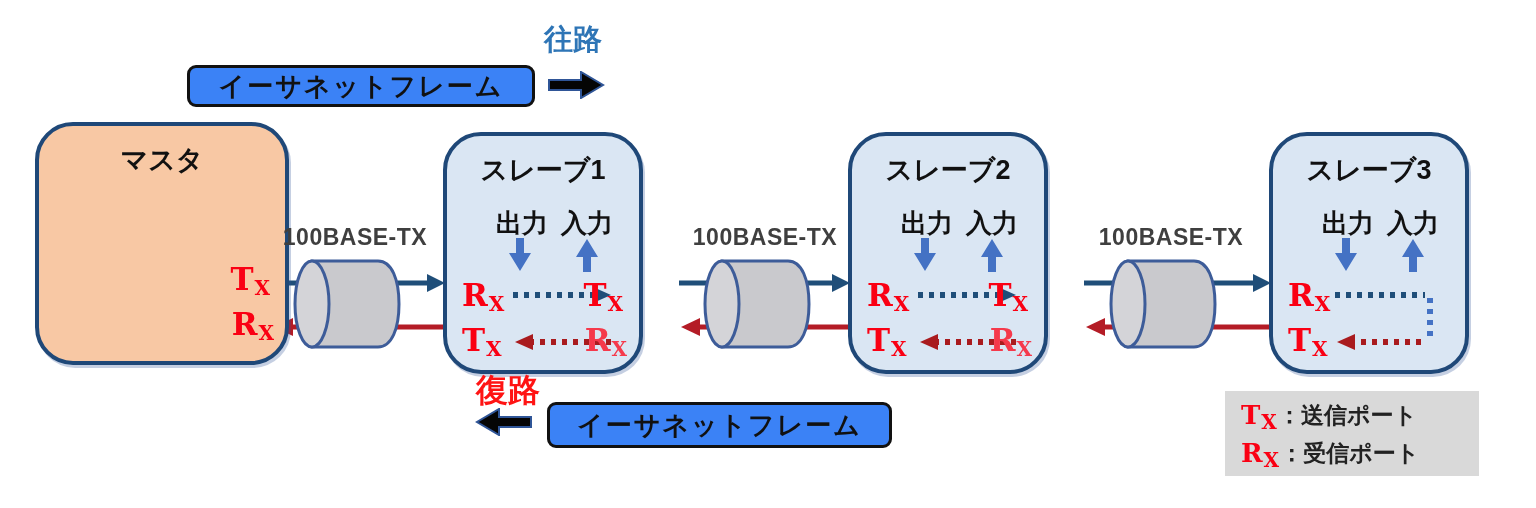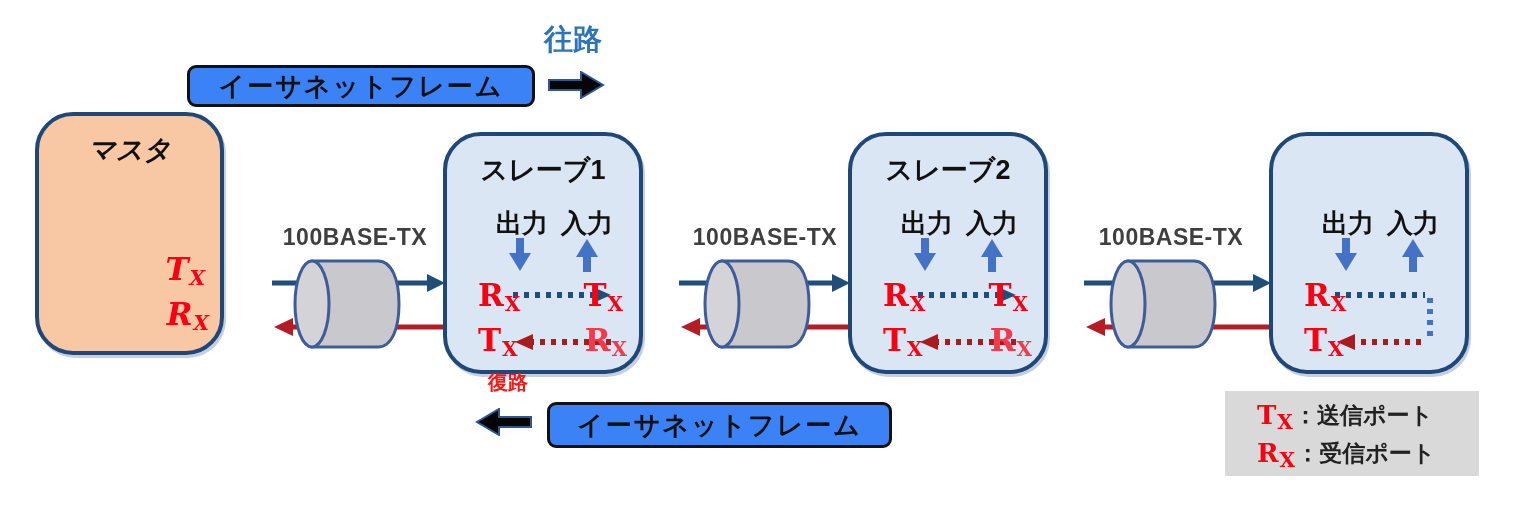--- a/index.html
+++ b/index.html
@@ -3,50 +3,50 @@
 <meta charset="utf-8">
 <style>
   html,body{margin:0;padding:0;background:#fff;}
   .canvas{
     position:relative;width:1536px;height:508px;background:#ffffff;overflow:hidden;
     font-family:"Liberation Sans","DejaVu Sans",sans-serif;color:#1a1a1a;
   }
   .overlay{position:absolute;left:0;top:0;z-index:1;}
   .box{position:absolute;box-sizing:border-box;border:4px solid #1F4878;border-radius:38px;z-index:2;
        box-shadow:2px 3px 0 rgba(47,84,150,0.28);}
-  .master{left:35px;top:112px;width:189px;height:243px;background:#F8C8A4;font-style:italic;}
+  .master{left:35px;top:122px;width:254px;height:243px;background:#F8C8A4;}
   .slave{top:132px;width:200px;height:242px;background:#DAE6F3;padding-left:17px;}
   .slave1{left:443px;} .slave2{left:848px;} .slave3{left:1269px;}
   .box-title{position:absolute;left:0;right:0;top:16px;text-align:center;
              font-size:27px;font-weight:bold;color:#111;}
   .io-label{position:absolute;top:70px;width:60px;text-align:center;
             font-size:26px;font-weight:bold;color:#111;}
   .io-out{left:45px;text-align:center;} .io-in{left:110px;}
   .io-arrow{position:absolute;top:102px;width:22px;height:34px;}
   .io-arrow-down{left:62px;} .io-arrow-up{left:129px;}
   .port{font-family:"DejaVu Serif","Liberation Serif",serif;font-weight:bold;
-        font-size:31px;color:#FA0013;line-height:1;white-space:nowrap;margin-left:16px;}
+        font-size:31px;color:#FA0013;line-height:1;white-space:nowrap;}
   .port .sub{font-size:20px;position:relative;top:5px;left:1px;}
   .port-light{color:#F5394B;}
   .p-abs{position:absolute;z-index:3;}
   .pt{top:144px;} .pb{top:189px;}
   .pl{left:15px;} .pr-t{right:17px;} .pr-b{right:13px;}
   .master .ptx{right:16px;top:138px;} .master .prx{right:12px;top:183px;}
   .slave-net{position:absolute;left:0;top:0;z-index:2;pointer-events:none;}
   .cable-label{position:absolute;top:224px;width:170px;text-align:center;z-index:3;
                font-size:23px;font-weight:bold;color:#3F3F3F;letter-spacing:0.5px;}
   .cl1{left:270px;} .cl2{left:680px;} .cl3{left:1086px;}
   .frame-box{position:absolute;box-sizing:border-box;border:3px solid #111;border-radius:9px;
              background:#3b82f6;z-index:3;display:flex;align-items:center;justify-content:center;
              font-size:26px;font-weight:bold;letter-spacing:2px;color:#111;}
   .frame-top{left:187px;top:65px;width:348px;height:42px;}
   .frame-bottom{left:547px;top:402px;width:345px;height:46px;}
   .route-label{position:absolute;z-index:3;font-size:29px;font-weight:bold;text-align:center;}
   .route-top{left:527px;top:20px;width:92px;color:#2E75B6;}
-  .route-bottom{left:462px;top:369px;width:92px;color:#FF1414;font-size:20px;}
+  .route-bottom{left:462px;top:369px;width:92px;color:#FF1414;font-size:32px;}
   .route-arrow{position:absolute;z-index:3;}
   .route-arrow-top{left:547px;top:71px;}
   .route-arrow-bottom{left:475px;top:408px;}
   .legend{position:absolute;left:1225px;top:391px;width:254px;height:85px;z-index:3;
           background:#D9D9D9;box-sizing:border-box;padding:5px 0 0 16px;}
   .legend-row{display:flex;align-items:center;height:38px;}
   .legend-row .port{font-size:26px;}
   .legend-text{font-size:23px;font-weight:bold;color:#222;margin-left:2px;}
 </style>
 </head>
@@ -135,20 +135,21 @@
     <div class="p-abs pb pr-b port port-light"><span>R</span><span class="sub">X</span></div>
     <svg class="slave-net" width="228" height="234" viewBox="0 0 228 234">
       <line x1="66" y1="159" x2="146" y2="159" stroke="#1F4E79" stroke-width="6" stroke-dasharray="5 6"></line>
       <polygon points="146,151 164,159 146,167" fill="#1F4E79"></polygon>
       <line x1="164" y1="206" x2="86" y2="206" stroke="#A91B1E" stroke-width="6" stroke-dasharray="5 6"></line>
       <polygon points="86,198 68,206 86,214" fill="#A91B1E"></polygon>
     </svg>
   </div>
 
   <div class="box slave slave3">
+    <div class="box-title">スレーブ3</div>
     <div class="io-label io-out">出力</div>
     <div class="io-label io-in">入力</div>
     <svg class="io-arrow io-arrow-down" viewBox="0 0 22 34">
         <polygon points="7,0 15,0 15,15 22,15 11,33 0,15 7,15" fill="#4472C4"></polygon>
       </svg>
     <svg class="io-arrow io-arrow-up" viewBox="0 0 22 34">
         <polygon points="7,34 15,34 15,19 22,19 11,1 0,19 7,19" fill="#4472C4"></polygon>
       </svg>
     <div class="p-abs pt pl port"><span>R</span><span class="sub">X</span></div>
     <div class="p-abs pb pl port"><span>T</span><span class="sub">X</span></div>

